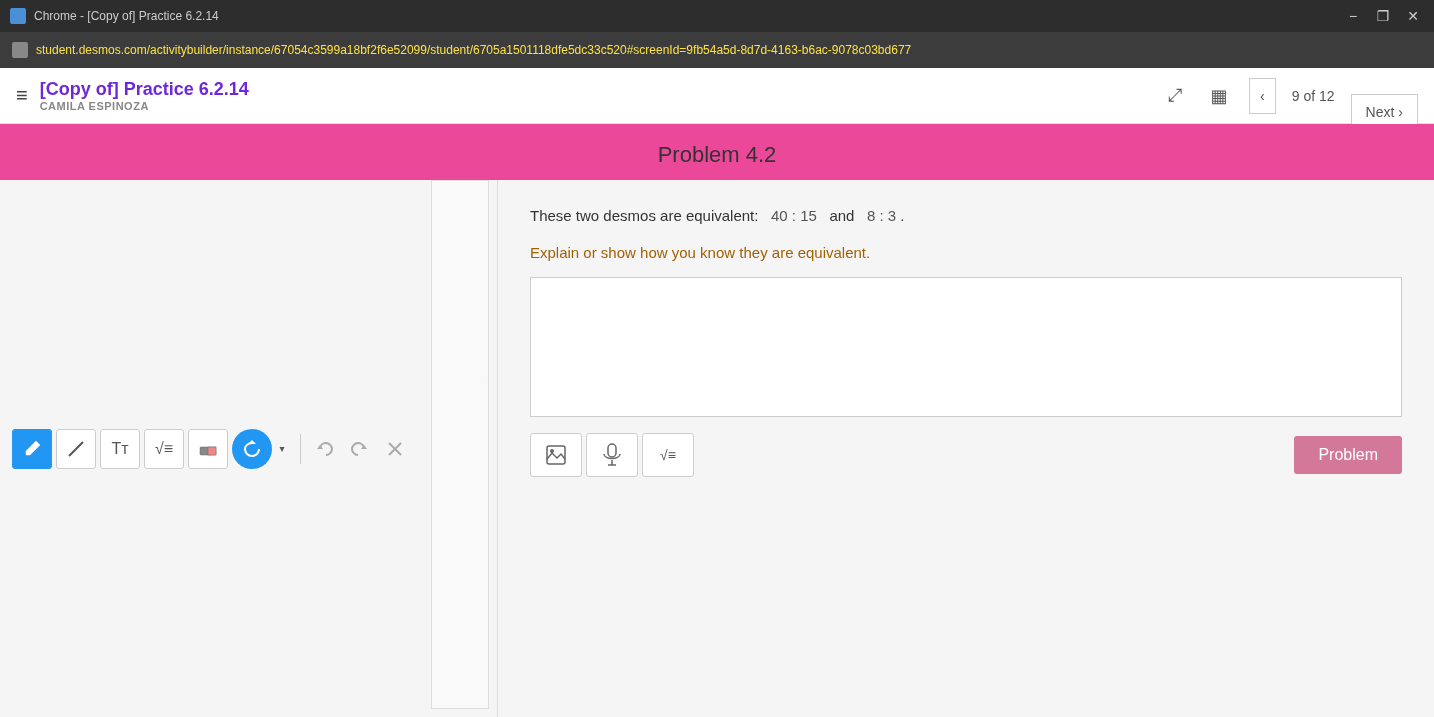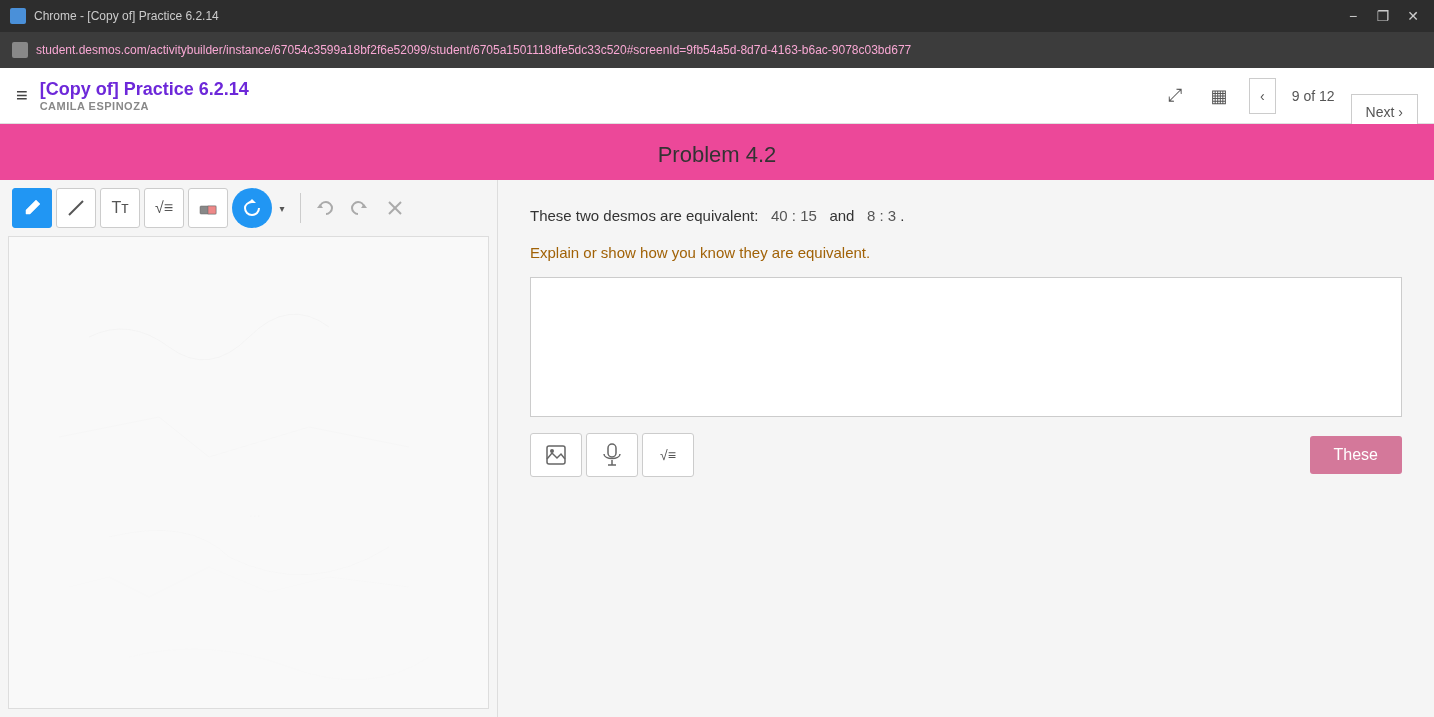--- a/index.html
+++ b/index.html
@@ -24,21 +24,21 @@
     
     .address-bar {
       background: #3c3c3c;
       height: 36px;
       display: flex;
       align-items: center;
       padding: 0 12px;
       gap: 8px;
     }
     .address-bar-favicon { width: 16px; height: 16px; background: #888; border-radius: 2px; }
-    .address-bar-url { color: #f9a8d4; font-size: 12px; flex: 1; }
+    .address-bar-url { color: #fde047; font-size: 12px; flex: 1; }
 
     
     .app-header {
       background: #fff;
       height: 56px;
       display: flex;
       align-items: center;
       padding: 0 16px;
       border-bottom: 1px solid #e0e0e0;
       gap: 12px;
@@ -103,21 +103,20 @@
       display: flex;
       flex: 1;
       overflow: hidden;
     }
 
     
     .drawing-panel {
       width: 498px;
       background: #f5f5f5;
       display: flex;
-      flex-direction: column;
       border-right: 1px solid #ddd;
     }
     .drawing-toolbar {
       background: #f5f5f5;
       padding: 8px 12px;
       display: flex;
       align-items: center;
       gap: 4px;
     }
     .tool-btn {
@@ -405,18 +404,18 @@
           <svg width="22" height="24" viewBox="0 0 22 24">
             <rect x="7" y="1" width="8" height="13" rx="4" fill="none" stroke="#666" stroke-width="1.5"></rect>
             <path d="M3 11 C3 17 19 17 19 11" stroke="#666" stroke-width="1.5" fill="none"></path>
             <line x1="11" y1="17" x2="11" y2="22" stroke="#666" stroke-width="1.5"></line>
             <line x1="7" y1="22" x2="15" y2="22" stroke="#666" stroke-width="1.5"></line>
           </svg>
         </button>
         <button class="answer-tool-btn">
           <span style="font-size:14px; color:#555;">√≡</span>
         </button>
-        <button class="submit-btn">These</button>
+        <button class="submit-btn">Problem</button>
       </div>
     </div>
 
   </div>
 </div>
 
 </body></html>

